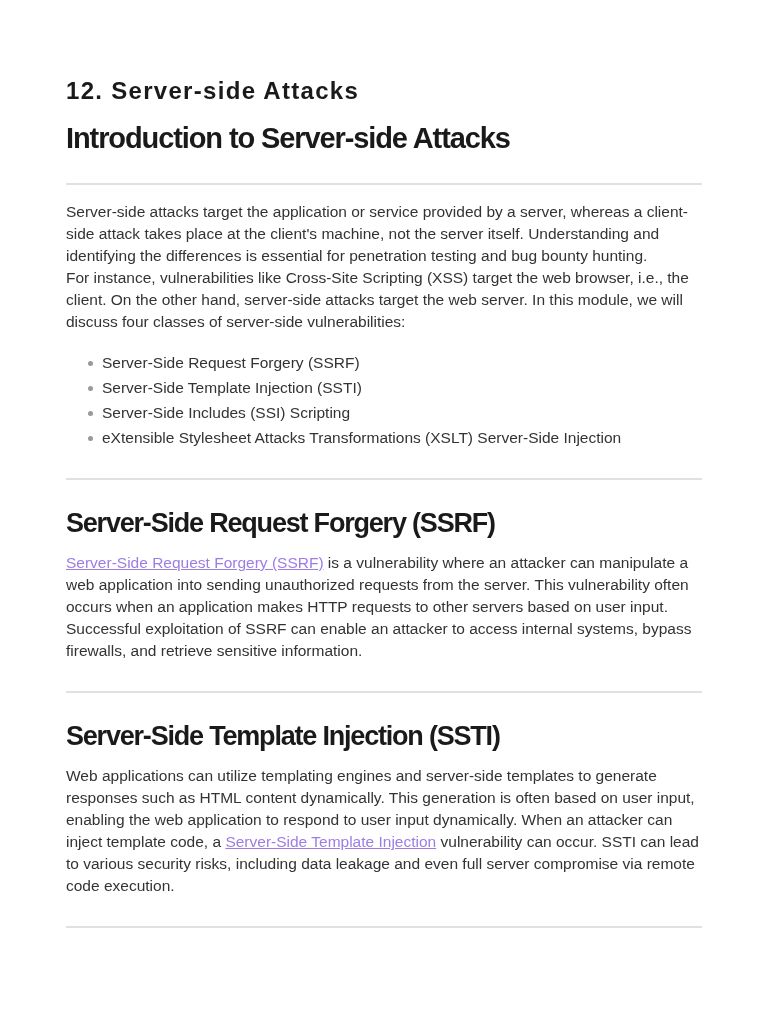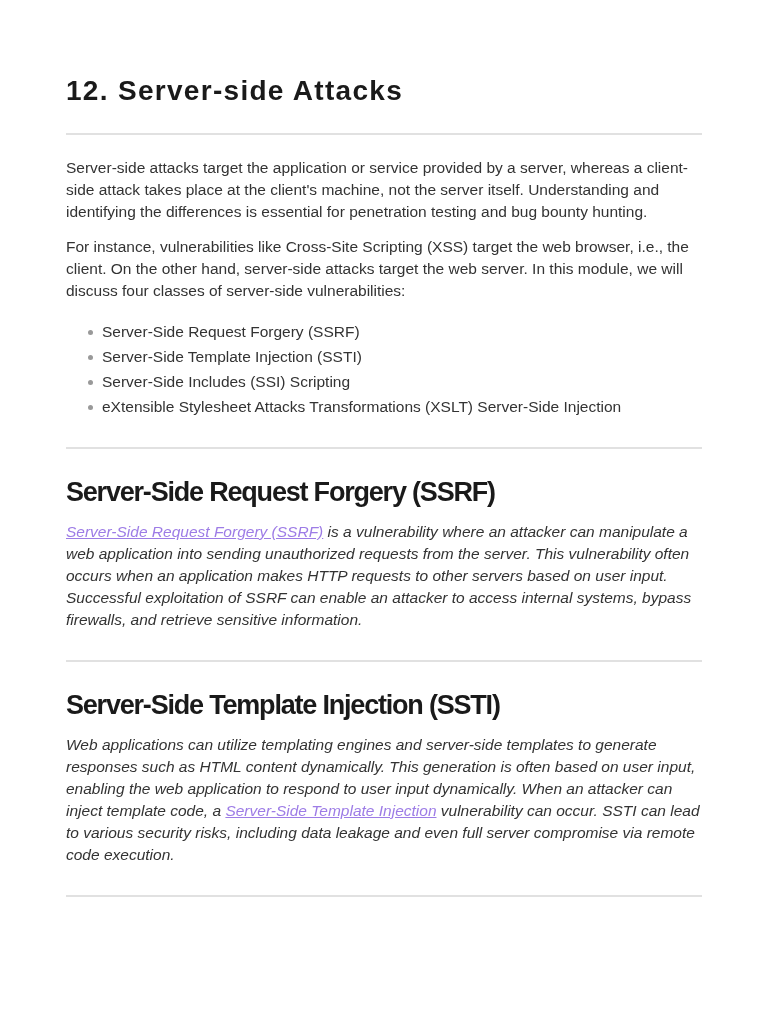--- a/index.html
+++ b/index.html
@@ -13,21 +13,21 @@
     overflow: hidden;
     font-family: "Liberation Sans", "DejaVu Sans", sans-serif;
     color: var(--body-text, #333333);
   }
   .page {
     width: 636px;
     margin: 0 auto;
     padding-top: 77px;
   }
   .chapter-title {
-    font-size: 28px;
+    font-size: 24px;
     line-height: 28px;
     font-weight: 700;
     letter-spacing: 1.3px;
     margin: 0 0 17px 0;
     color: var(--heading-text, #1a1a1a);
   }
   .page-title {
     font-size: 29px;
     line-height: 33px;
     font-weight: 700;
@@ -41,23 +41,23 @@
     margin: 29px 0 0 0;
   }
   hr.divider.first {
     margin-top: 28px;
   }
   p {
     font-size: 15.5px;
     line-height: 22px;
     margin: 0;
   }
-  .p-lead   { margin-top: 22px; }
-  .p-follow { margin-top: 13px; }
-  .p-after-h { margin-top: 13px; font-style: italic; }
+  .p-lead   { margin-top: 16px; }
+  .p-follow { margin-top: 0; }
+  .p-after-h { margin-top: 13px; }
   ul.vuln-list {
     list-style: none;
     margin: 19px 0 0 0;
     padding: 0 0 0 36px;
   }
   ul.vuln-list li {
     font-size: 15.5px;
     line-height: 22px;
     margin: 0 0 3px 0;
     position: relative;
@@ -86,20 +86,21 @@
     cursor: pointer;
   }
 </style>
 </head>
 <body>
 
 <div class="page">
 
   <h1 class="chapter-title">12. Server-side Attacks</h1>
 
+  <h1 class="page-title">Introduction to Server-side Attacks</h1>
 
   <hr class="divider first">
 
   <p class="p-lead">Server-side attacks target the application or service provided by a server, whereas a client-side attack takes place at the client's machine, not the server itself. Understanding and identifying the differences is essential for penetration testing and bug bounty hunting.</p>
 
   <p class="p-follow">For instance, vulnerabilities like Cross-Site Scripting (XSS) target the web browser, i.e., the client. On the other hand, server-side attacks target the web server. In this module, we will discuss four classes of server-side vulnerabilities:</p>
 
   <ul class="vuln-list">
     <li>Server-Side Request Forgery (SSRF)</li>
     <li>Server-Side Template Injection (SSTI)</li>

